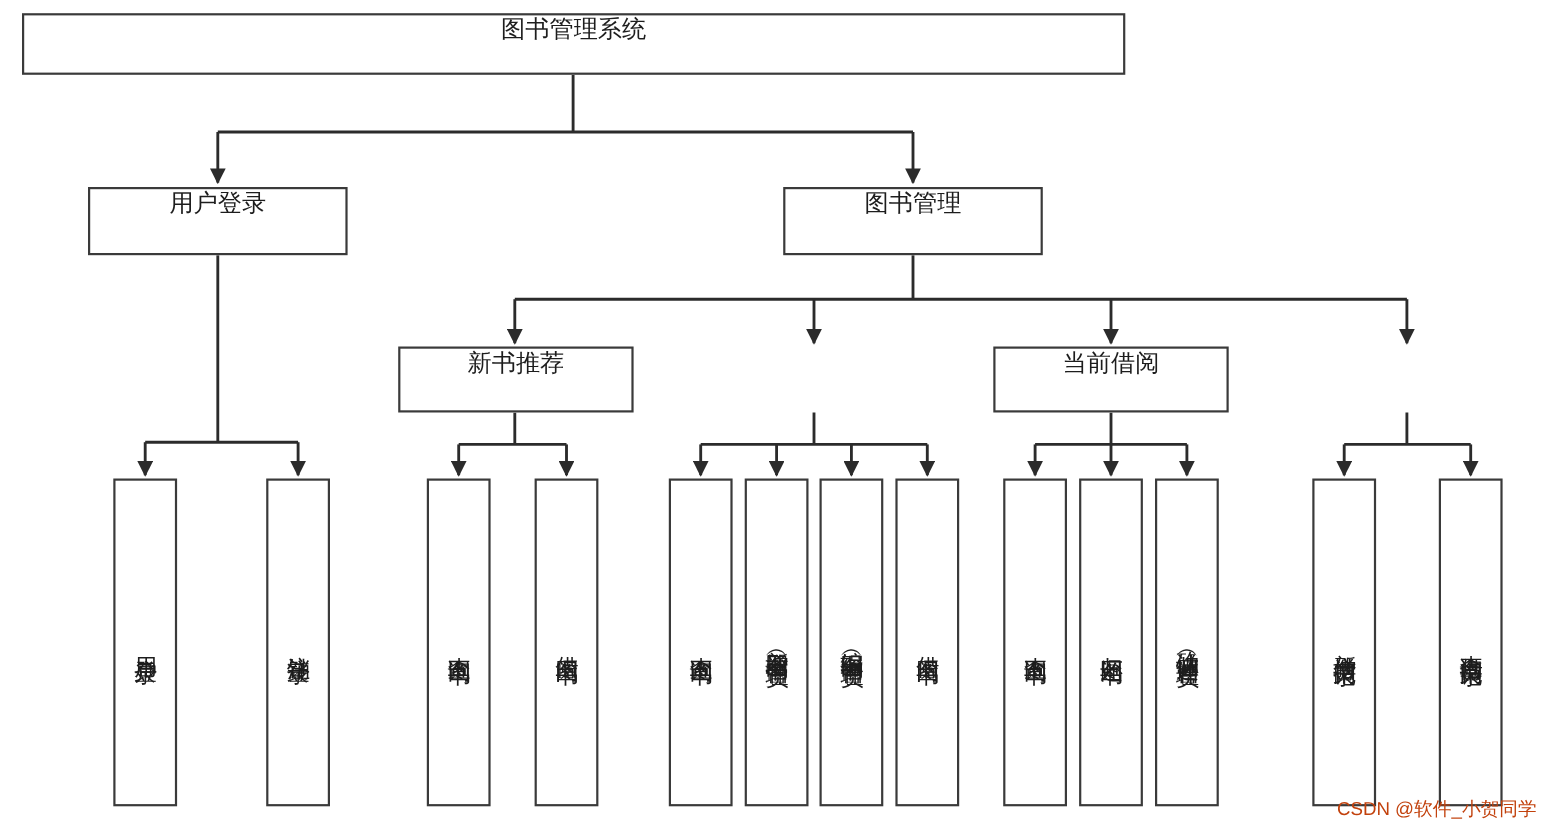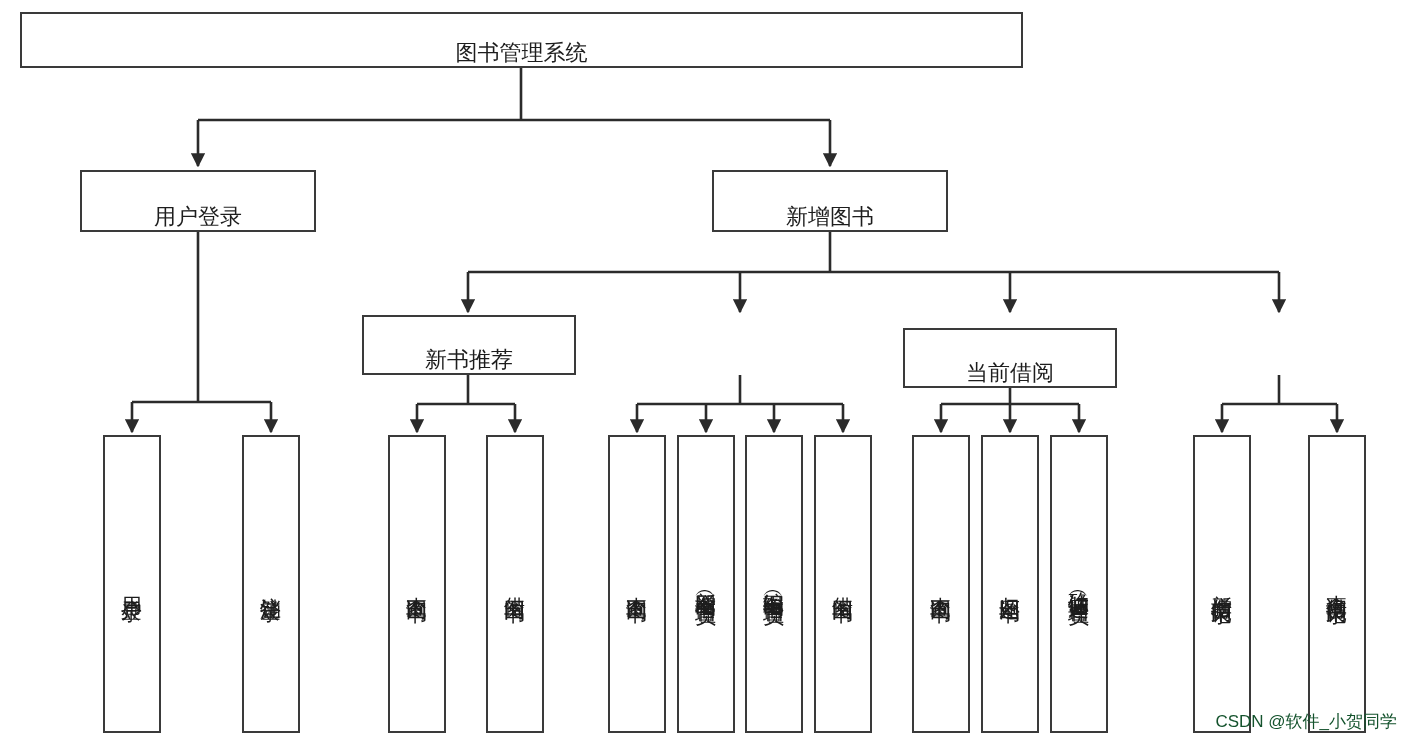--- a/index.html
+++ b/index.html
@@ -24,21 +24,21 @@
     width: 1405px;
     height: 747px;
     pointer-events: none;
   }
   .node {
     position: absolute;
     box-sizing: border-box;
     border: 2px solid #3a3a3a;
     background: #ffffff;
     display: flex;
-    align-items: flex-end;
+    align-items: flex-start;
     justify-content: center;
     color: #1d1d1d;
     z-index: 2;
   }
   .node-label {
     display: block;
     text-align: center;
     line-height: 1.18;
     white-space: nowrap;
   }
@@ -59,23 +59,23 @@
     text-orientation: upright;
     font-size: 21px;
     letter-spacing: 2px;
     line-height: 1.0;
     white-space: nowrap;
     max-height: 268px;
   }
   .watermark {
     position: absolute;
     right: 8px;
-    bottom: 14px;
+    bottom: 0;
     font-size: 17px;
-    color: #14532d;
+    color: #c2410c;
     white-space: nowrap;
     z-index: 3;
     font-family: "Liberation Sans", "DejaVu Sans", sans-serif;
   }
 </style>
 </head>
 <body>
 
 <div id="canvas">
 
@@ -130,27 +130,27 @@
   </svg>
 
   <div class="node root horiz" style="left:20px; top:12px; width:1003px; height:56px;">
     <span class="node-label">图书管理系统</span>
   </div>
 
   <div class="node horiz" style="left:80px; top:170px; width:236px; height:62px;">
     <span class="node-label">用户登录</span>
   </div>
   <div class="node horiz" style="left:712px; top:170px; width:236px; height:62px;">
-    <span class="node-label">新增图书</span>
+    <span class="node-label">图书管理</span>
   </div>
 
   <div class="node horiz" style="left:362px; top:315px; width:214px; height:60px;">
     <span class="node-label">新书推荐</span>
   </div>
-  <div class="node horiz" style="left:903px; top:315px; width:214px; height:60px;margin-top:13px;">
+  <div class="node horiz" style="left:903px; top:315px; width:214px; height:60px;">
     <span class="node-label">当前借阅</span>
   </div>
 
   <div class="node vert" style="left:103px; top:435px; width:58px; height:298px;">
     <span class="node-label">用户登录</span>
   </div>
   <div class="node vert" style="left:242px; top:435px; width:58px; height:298px;">
     <span class="node-label">注销登录</span>
   </div>
 

